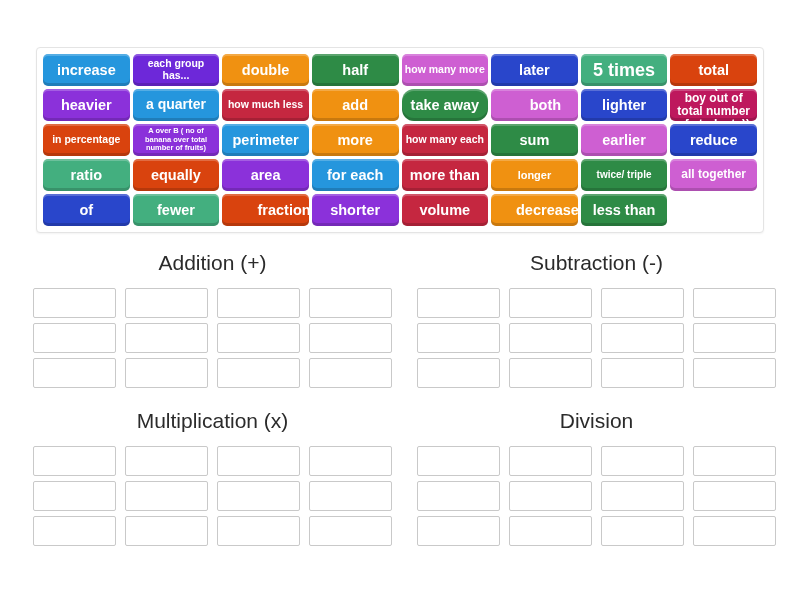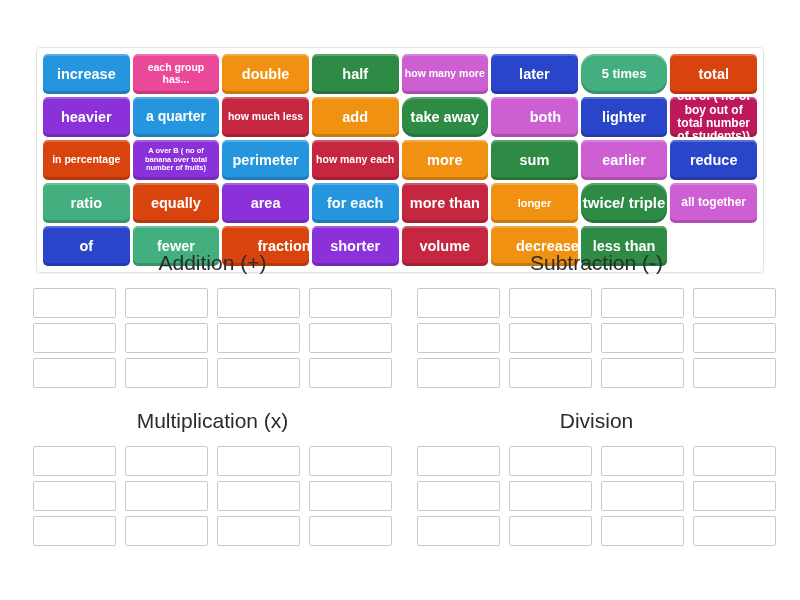--- a/index.html
+++ b/index.html
@@ -25,21 +25,21 @@
     background: #ffffff;
     border: 1px solid #e4e4e4;
     border-radius: 4px;
     box-shadow: 0 1px 2px rgba(0,0,0,0.05);
     padding: 6px;
     display: grid;
     grid-template-columns: repeat(8, 1fr);
     gap: 3px;
   }
   .tile {
-    height: 40px;
+    height: 32px;
     border-radius: 5px;
     display: flex;
     align-items: center;
     justify-content: center;
     color: #ffffff;
     font-weight: 700;
     text-align: center;
     line-height: 1.12;
     padding: 0 2px;
     box-sizing: border-box;
@@ -78,50 +78,50 @@
     border: 1px solid #c9c9c9;
     border-radius: 2px;
   }
 </style>
 </head>
 <body>
 
 <div class="page">
   <div class="bank" id="word-bank">
       <div class="tile" style="background: rgb(37, 150, 221); font-size: 14.5px;">increase</div>
-      <div class="tile" style="background: #ec4899; font-size: 10.5px;">each group has...</div>
+      <div class="tile" style="background: #6d28d9; font-size: 10.5px;">each group has...</div>
       <div class="tile" style="background: rgb(240, 145, 17); font-size: 14.5px;">double</div>
       <div class="tile" style="background: rgb(46, 139, 70); font-size: 14.5px;">half</div>
       <div class="tile" style="background: rgb(206, 95, 210); font-size: 10.5px;">how many more</div>
       <div class="tile" style="background: rgb(41, 70, 203); font-size: 14.5px;">later</div>
-      <div class="tile" style="background: rgb(67, 175, 127); font-size: 13px; border-radius: 14px;">5 times</div>
+      <div class="tile" style="background: rgb(67, 175, 127); font-size: 18px;">5 times</div>
       <div class="tile" style="background: rgb(217, 67, 14); font-size: 14.5px;">total</div>
       <div class="tile" style="background: rgb(139, 49, 218); font-size: 14.5px;">heavier</div>
       <div class="tile" style="background: rgb(37, 150, 221); font-size: 14px;">a quarter</div>
       <div class="tile" style="background: rgb(197, 39, 64); font-size: 10.5px;">how much less</div>
       <div class="tile" style="background: rgb(240, 145, 17); font-size: 14.5px;">add</div>
       <div class="tile" style="background: rgb(46, 139, 70); font-size: 14.5px; border-radius: 12px;">take away</div>
       <div class="tile" style="background: rgb(206, 95, 210); font-size: 14.5px; padding-left: 24px;">both</div>
       <div class="tile" style="background: rgb(41, 70, 203); font-size: 14.5px;">lighter</div>
       <div class="tile" style="background: #be185d; font-size: 12px;">out of ( no of boy out of total number of students))</div>
       <div class="tile" style="background: rgb(217, 67, 14); font-size: 10.5px;">in percentage</div>
       <div class="tile" style="background: rgb(139, 49, 218); font-size: 7.5px;">A over B ( no of banana over total number of fruits)</div>
       <div class="tile" style="background: rgb(37, 150, 221); font-size: 14.5px;">perimeter</div>
+      <div class="tile" style="background: rgb(240, 145, 17); font-size: 14.5px;">more</div>
       <div class="tile" style="background: rgb(197, 39, 64); font-size: 10.5px;">how many each</div>
-      <div class="tile" style="background: rgb(240, 145, 17); font-size: 14.5px;">more</div>
       <div class="tile" style="background: rgb(46, 139, 70); font-size: 14.5px;">sum</div>
       <div class="tile" style="background: rgb(206, 95, 210); font-size: 14.5px;">earlier</div>
       <div class="tile" style="background: rgb(41, 70, 203); font-size: 14.5px;">reduce</div>
       <div class="tile" style="background: rgb(67, 175, 127); font-size: 14.5px;">ratio</div>
       <div class="tile" style="background: rgb(217, 67, 14); font-size: 14.5px;">equally</div>
       <div class="tile" style="background: rgb(139, 49, 218); font-size: 14.5px;">area</div>
       <div class="tile" style="background: rgb(37, 150, 221); font-size: 14.5px;">for each</div>
       <div class="tile" style="background: rgb(197, 39, 64); font-size: 14.5px;">more than</div>
       <div class="tile" style="background: rgb(240, 145, 17); font-size: 11px;">longer</div>
-      <div class="tile" style="background: rgb(46, 139, 70); font-size: 15px; border-radius: 13px;">twice/ triple</div>
+      <div class="tile" style="background: rgb(46, 139, 70); font-size: 10px;">twice/ triple</div>
       <div class="tile" style="background: rgb(206, 95, 210); font-size: 12px;">all together</div>
       <div class="tile" style="background: rgb(41, 70, 203); font-size: 14.5px;">of</div>
       <div class="tile" style="background: rgb(67, 175, 127); font-size: 14.5px;">fewer</div>
       <div class="tile" style="background: rgb(217, 67, 14); font-size: 14.5px; padding-left: 39px;">fraction</div>
       <div class="tile" style="background: rgb(139, 49, 218); font-size: 14.5px;">shorter</div>
       <div class="tile" style="background: rgb(197, 39, 64); font-size: 14.5px;">volume</div>
       <div class="tile" style="background: rgb(240, 145, 17); font-size: 14.5px; padding-left: 28px;">decrease</div>
       <div class="tile" style="background: rgb(46, 139, 70); font-size: 14.5px;">less than</div>
     </div>
   <div class="groups" id="category-groups">

